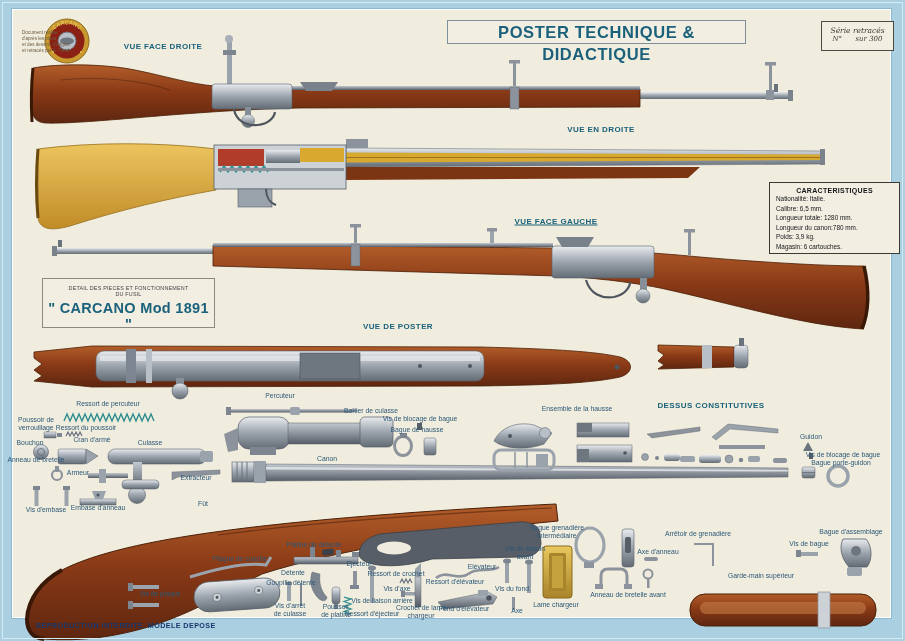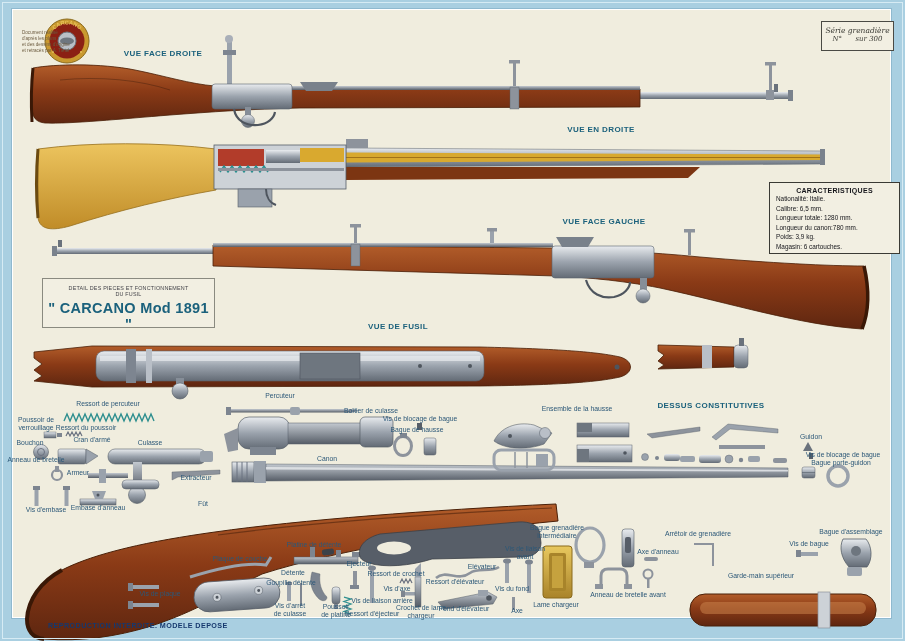--- a/index.html
+++ b/index.html
@@ -21,21 +21,21 @@
   .parts-title{transform:translate(-50%,-50%);font-size:8px;font-weight:bold;letter-spacing:.4px;color:#1b617c;white-space:nowrap;}
   .char-box{left:769px;top:182px;width:129px;height:70px;border:1.4px solid #3a3a34;background:#f2efe2;color:#15151a;}
   .char-box .ct{text-align:center;font-size:7px;font-weight:bold;letter-spacing:.3px;margin-top:4px;}
   .char-box .cr{font-size:6.4px;line-height:1.5;margin-left:6px;}
   .detail-box{left:42px;top:278px;width:171px;height:48px;border:1px solid #8a8a80;background:#f2efe2;text-align:center;}
   .detail-box .d1,.detail-box .d2{font-size:5.4px;color:#44444a;letter-spacing:.2px;}
   .detail-box .d1{margin-top:6px;}
   .detail-box .dt{font-size:14.5px;font-weight:bold;color:#1b617c;margin-top:3px;letter-spacing:.3px;}
   .plabel{position:absolute;transform:translate(-50%,-50%);font-size:6.8px;line-height:1.15;color:#2c5878;
           text-align:center;white-space:pre-line;width:max-content;z-index:5;}
-  .footer{left:36px;top:621px;font-size:7.2px;font-weight:bold;letter-spacing:.4px;color:#16386e;z-index:6;margin-left:12px;}
+  .footer{left:36px;top:621px;font-size:7.2px;font-weight:bold;letter-spacing:.4px;color:#16386e;z-index:6;}
 </style>
 </head>
 <body>
 
 <div id="poster">
   <div class="panel"></div>
 
   <svg class="art" width="905" height="641" viewBox="0 0 905 641">
     <defs>
       <linearGradient id="wood" x1="0" y1="0" x2="0" y2="1">
@@ -312,30 +312,31 @@
     </g>
   </svg>
 
   <div class="overlay fine-print">
     <div>Document réalisé</div>
     <div>d'après les plans</div>
     <div>et des dessins d'origine</div>
     <div>et retracés par A. Tietol</div>
   </div>
 
+  <div class="overlay title-box">POSTER TECHNIQUE &amp; DIDACTIQUE</div>
 
   <div class="overlay series-box">
-    <div class="l1">Série grenadière</div>
+    <div class="l1">Série retracés</div>
     <div class="l2">N°      sur 300</div>
   </div>
 
-  <div class="overlay view-label" style="left:163px;top:46px;margin-top:7px;">VUE FACE DROITE</div>
+  <div class="overlay view-label" style="left:163px;top:46px;">VUE FACE DROITE</div>
   <div class="overlay view-label" style="left:601px;top:129px;">VUE EN DROITE</div>
-  <div class="overlay view-label" style="left:604px;top:221px;">VUE FACE GAUCHE</div>
-  <div class="overlay view-label" style="left:398px;top:326px;">VUE DE FUSIL</div>
+  <div class="overlay view-label" style="left:556px;top:221px;text-decoration:underline;">VUE FACE GAUCHE</div>
+  <div class="overlay view-label" style="left:398px;top:326px;">VUE DE POSTER</div>
   <div class="overlay parts-title" style="left:711px;top:405px;">DESSUS CONSTITUTIVES</div>
 
   <div class="overlay char-box">
     <div class="ct">CARACTERISTIQUES</div>
     <div class="cr">Nationalité:  Italie.</div>
     <div class="cr">Calibre:  6,5 mm.</div>
     <div class="cr">Longueur totale: 1280 mm.</div>
     <div class="cr">Longueur du canon:780 mm.</div>
     <div class="cr">Poids: 3,9 kg.</div>
     <div class="cr">Magasin:  6 cartouches.</div>

